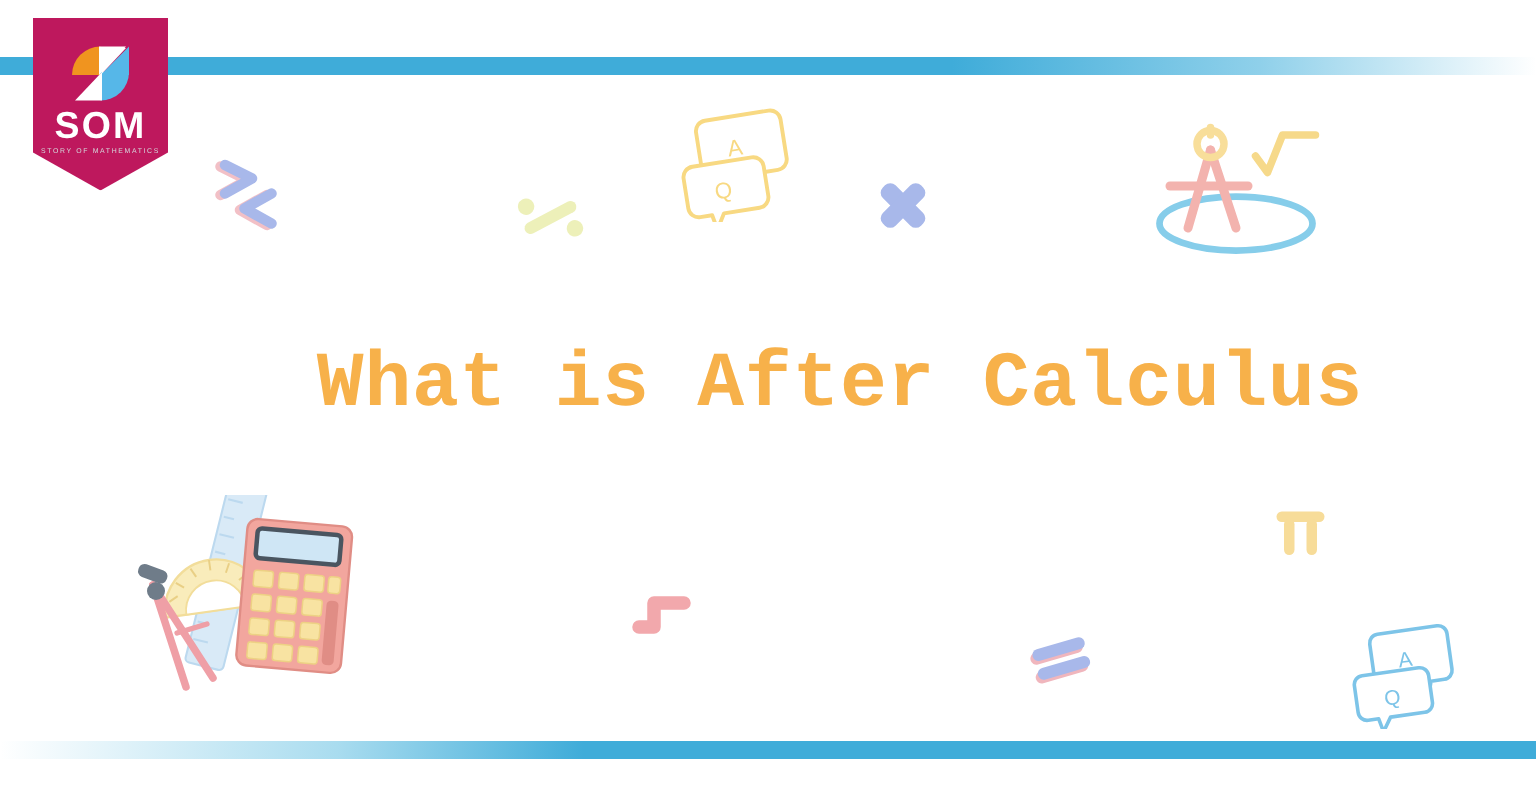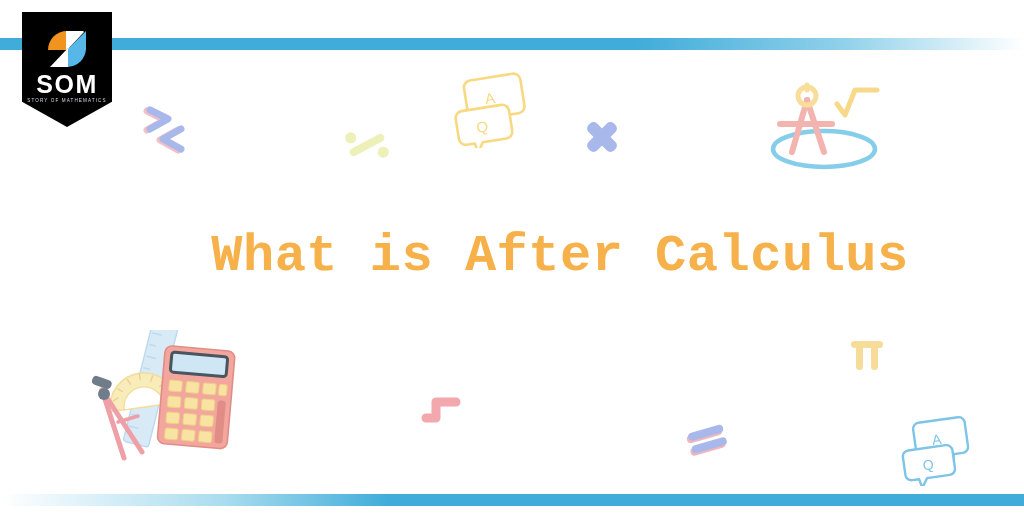--- a/index.html
+++ b/index.html
@@ -36,21 +36,21 @@
     background: linear-gradient(to right, rgba(255,255,255,0) 0%, #a9dcef 22%, #3facd9 38%, #3facd9 100%);
   }
 
   
   .logo-badge {
     position: absolute;
     left: 22px;
     top: 12px;
     width: 90px;
     height: 115px;
-    background: #000000;
+    background: #be185d;
     clip-path: polygon(0 0, 100% 0, 100% 78%, 50% 100%, 0 78%);
     z-index: 5;
   }
   .logo-mark {
     position: absolute;
     left: 50%;
     top: 17px;
     transform: translateX(-50%);
     width: 42px;
     height: 40px;

